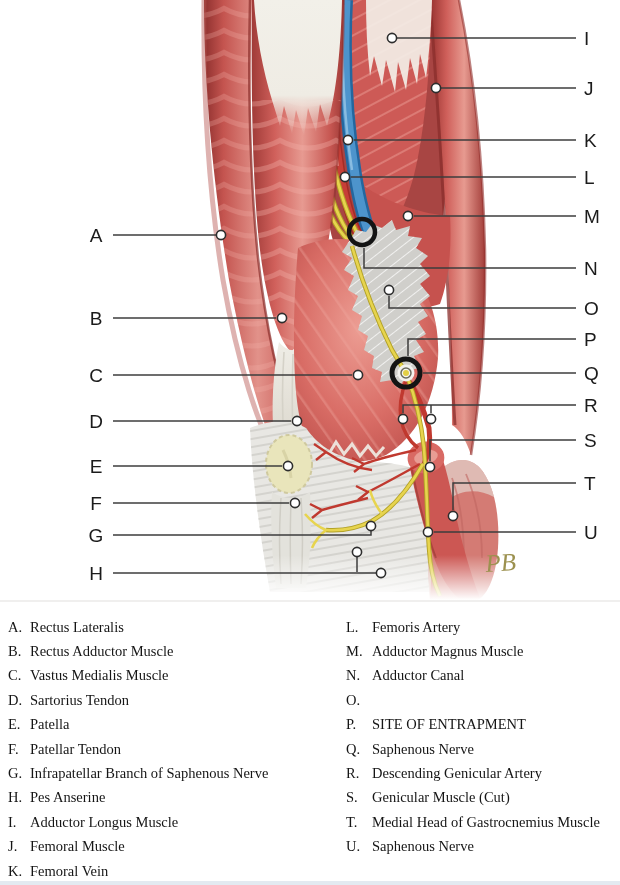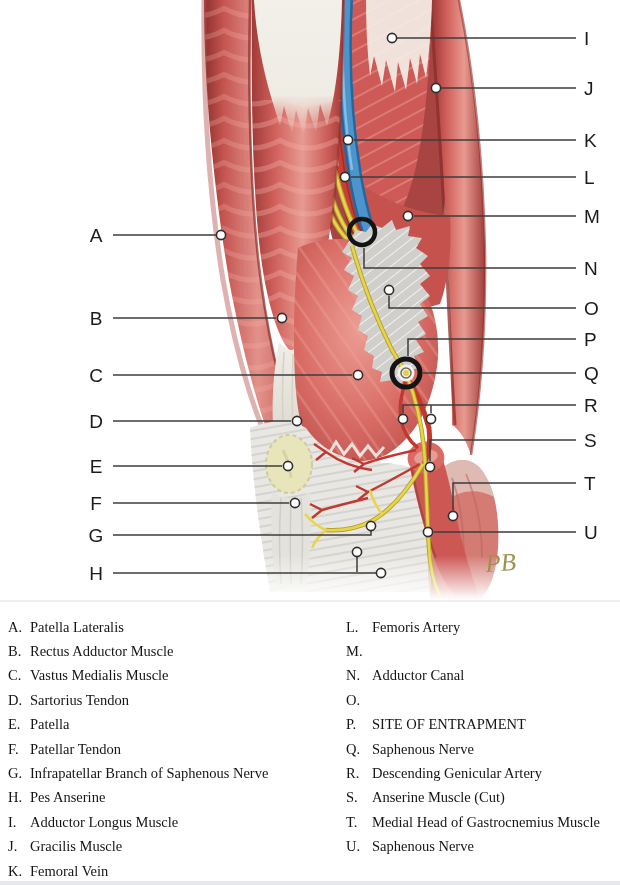--- a/index.html
+++ b/index.html
@@ -359,21 +359,21 @@
         </g>
     </svg>
   </div>
 
   <div class="separator"></div>
 
   <div class="legend">
     <div class="legend-col" id="legend-left">
         <div class="legend-row">
           <span class="legend-letter">A.</span>
-          <span class="legend-name">Patella Lateralis</span>
+          <span class="legend-name">Rectus Lateralis</span>
         </div>
         <div class="legend-row">
           <span class="legend-letter">B.</span>
           <span class="legend-name">Rectus Adductor Muscle</span>
         </div>
         <div class="legend-row">
           <span class="legend-letter">C.</span>
           <span class="legend-name">Vastus Medialis Muscle</span>
         </div>
         <div class="legend-row">
@@ -395,34 +395,35 @@
         <div class="legend-row">
           <span class="legend-letter">H.</span>
           <span class="legend-name">Pes Anserine</span>
         </div>
         <div class="legend-row">
           <span class="legend-letter">I.</span>
           <span class="legend-name">Adductor Longus Muscle</span>
         </div>
         <div class="legend-row">
           <span class="legend-letter">J.</span>
-          <span class="legend-name">Gracilis Muscle</span>
+          <span class="legend-name">Femoral Muscle</span>
         </div>
         <div class="legend-row">
           <span class="legend-letter">K.</span>
           <span class="legend-name">Femoral Vein</span>
         </div>
       </div>
     <div class="legend-col" id="legend-right">
         <div class="legend-row">
           <span class="legend-letter">L.</span>
           <span class="legend-name">Femoris Artery</span>
         </div>
         <div class="legend-row">
           <span class="legend-letter">M.</span>
+          <span class="legend-name">Adductor Magnus Muscle</span>
         </div>
         <div class="legend-row">
           <span class="legend-letter">N.</span>
           <span class="legend-name">Adductor Canal</span>
         </div>
         <div class="legend-row">
           <span class="legend-letter">O.</span>
         </div>
         <div class="legend-row">
           <span class="legend-letter">P.</span>
@@ -431,21 +432,21 @@
         <div class="legend-row">
           <span class="legend-letter">Q.</span>
           <span class="legend-name">Saphenous Nerve</span>
         </div>
         <div class="legend-row">
           <span class="legend-letter">R.</span>
           <span class="legend-name">Descending Genicular Artery</span>
         </div>
         <div class="legend-row">
           <span class="legend-letter">S.</span>
-          <span class="legend-name">Anserine Muscle (Cut)</span>
+          <span class="legend-name">Genicular Muscle (Cut)</span>
         </div>
         <div class="legend-row">
           <span class="legend-letter">T.</span>
           <span class="legend-name">Medial Head of Gastrocnemius Muscle</span>
         </div>
         <div class="legend-row">
           <span class="legend-letter">U.</span>
           <span class="legend-name">Saphenous Nerve</span>
         </div>
       </div>

